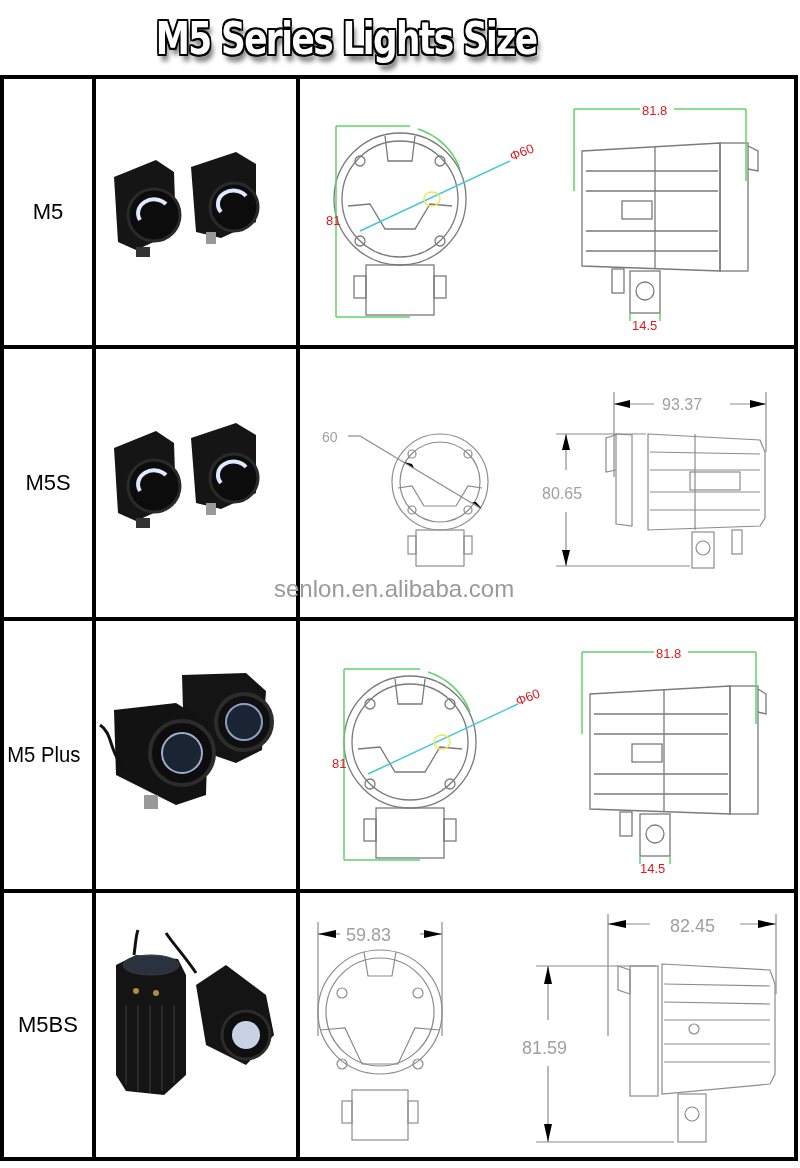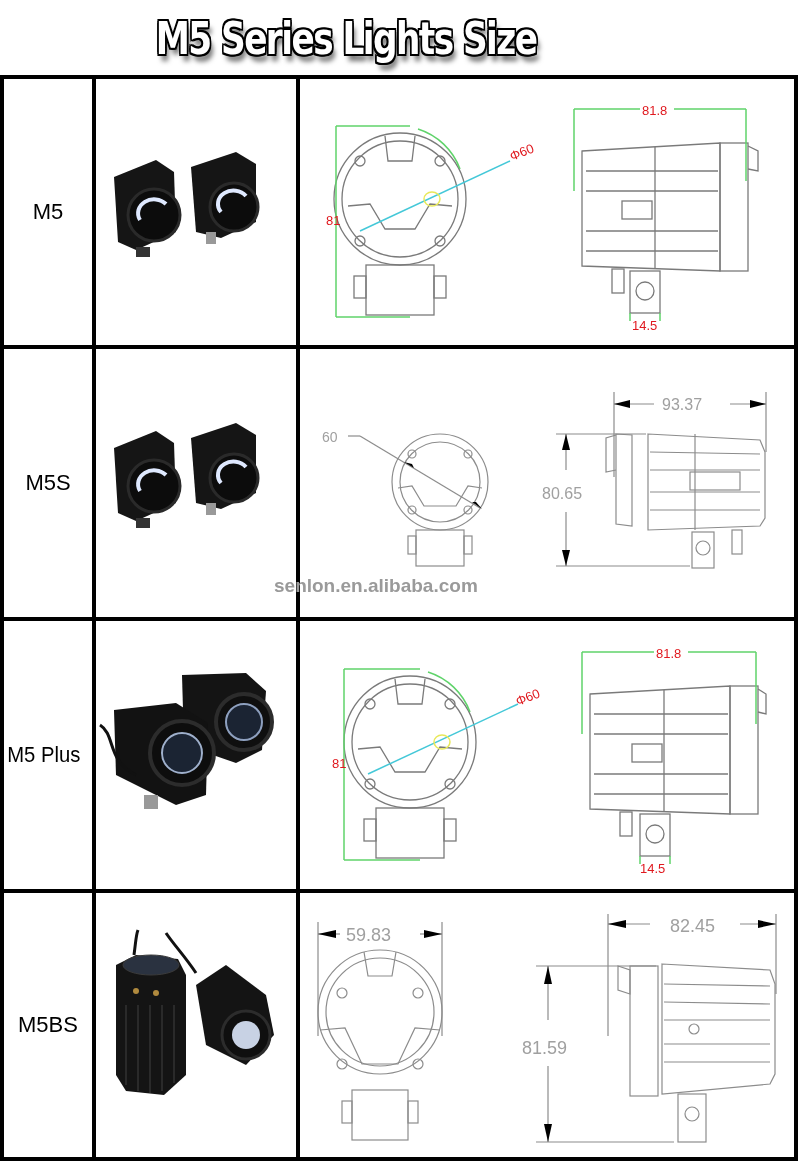--- a/index.html
+++ b/index.html
@@ -16,21 +16,21 @@
   table.spec td { border: 4px solid #000; padding: 0; vertical-align: middle; background: #fff; }
   td.model { width: 88px; text-align: center; font-family: Liberation Sans, sans-serif; font-size: 22px; color: #000; }
   td.model.nowrap span { margin-left: -8px; white-space: nowrap; display: inline-block; transform: scaleX(0.92); }
   td.photo { width: 200px; }
   td.drawing { position: relative; }
   tr.r1 td { height: 266px; }
   tr.r2 td { height: 268px; }
   tr.r3 td { height: 268px; }
   tr.r4 td { height: 264px; }
   .photo svg, .drawing svg { display: block; }
-  .watermark { position: absolute; left: -26px; top: 226px; font-size: 19px; color: #9a9a9a; font-family: "Liberation Sans", sans-serif; white-space: nowrap; font-weight: bold; }
+  .watermark { position: absolute; left: -26px; top: 226px; font-size: 24px; color: #9a9a9a; font-family: "Liberation Sans", sans-serif; white-space: nowrap; }
 </style>
 </head>
 <body>
 
 <div class="title-wrap">
   <div class="title">M5 Series Lights Size</div>
 </div>
 
 <table class="spec">
 

